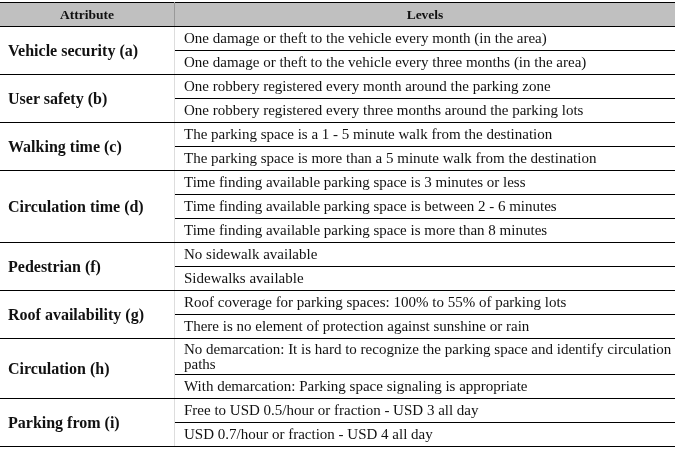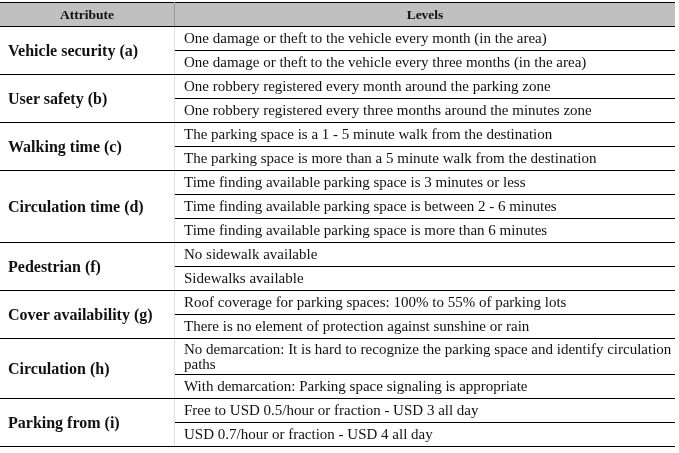--- a/index.html
+++ b/index.html
@@ -57,52 +57,52 @@
     </tr>
     <tr class="last">
       <td class="lvl">One damage or theft to the vehicle every three months (in the area)</td>
     </tr>
 
     <tr>
       <td class="attr" rowspan="2">User safety (b)</td>
       <td class="lvl">One robbery registered every month around the parking zone</td>
     </tr>
     <tr class="last">
-      <td class="lvl">One robbery registered every three months around the minutes zone</td>
+      <td class="lvl">One robbery registered every three months around the parking lots</td>
     </tr>
 
     <tr>
       <td class="attr" rowspan="2">Walking time (c)</td>
       <td class="lvl">The parking space is a 1 - 5 minute walk from the destination</td>
     </tr>
     <tr class="last">
       <td class="lvl">The parking space is more than a 5 minute walk from the destination</td>
     </tr>
 
     <tr>
       <td class="attr" rowspan="3">Circulation time (d)</td>
       <td class="lvl">Time finding available parking space is 3 minutes or less</td>
     </tr>
     <tr>
       <td class="lvl">Time finding available parking space is between 2 - 6 minutes</td>
     </tr>
     <tr class="last">
-      <td class="lvl">Time finding available parking space is more than 6 minutes</td>
+      <td class="lvl">Time finding available parking space is more than 8 minutes</td>
     </tr>
 
     <tr>
       <td class="attr" rowspan="2">Pedestrian (f)</td>
       <td class="lvl">No sidewalk available</td>
     </tr>
     <tr class="last">
       <td class="lvl">Sidewalks available</td>
     </tr>
 
     <tr>
-      <td class="attr" rowspan="2">Cover availability (g)</td>
+      <td class="attr" rowspan="2">Roof availability (g)</td>
       <td class="lvl">Roof coverage for parking spaces: 100% to 55% of parking lots</td>
     </tr>
     <tr class="last">
       <td class="lvl">There is no element of protection against sunshine or rain</td>
     </tr>
 
     <tr>
       <td class="attr" rowspan="2">Circulation (h)</td>
       <td class="lvl tall">No demarcation: It is hard to recognize the parking space and identify circulation paths</td>
     </tr>

